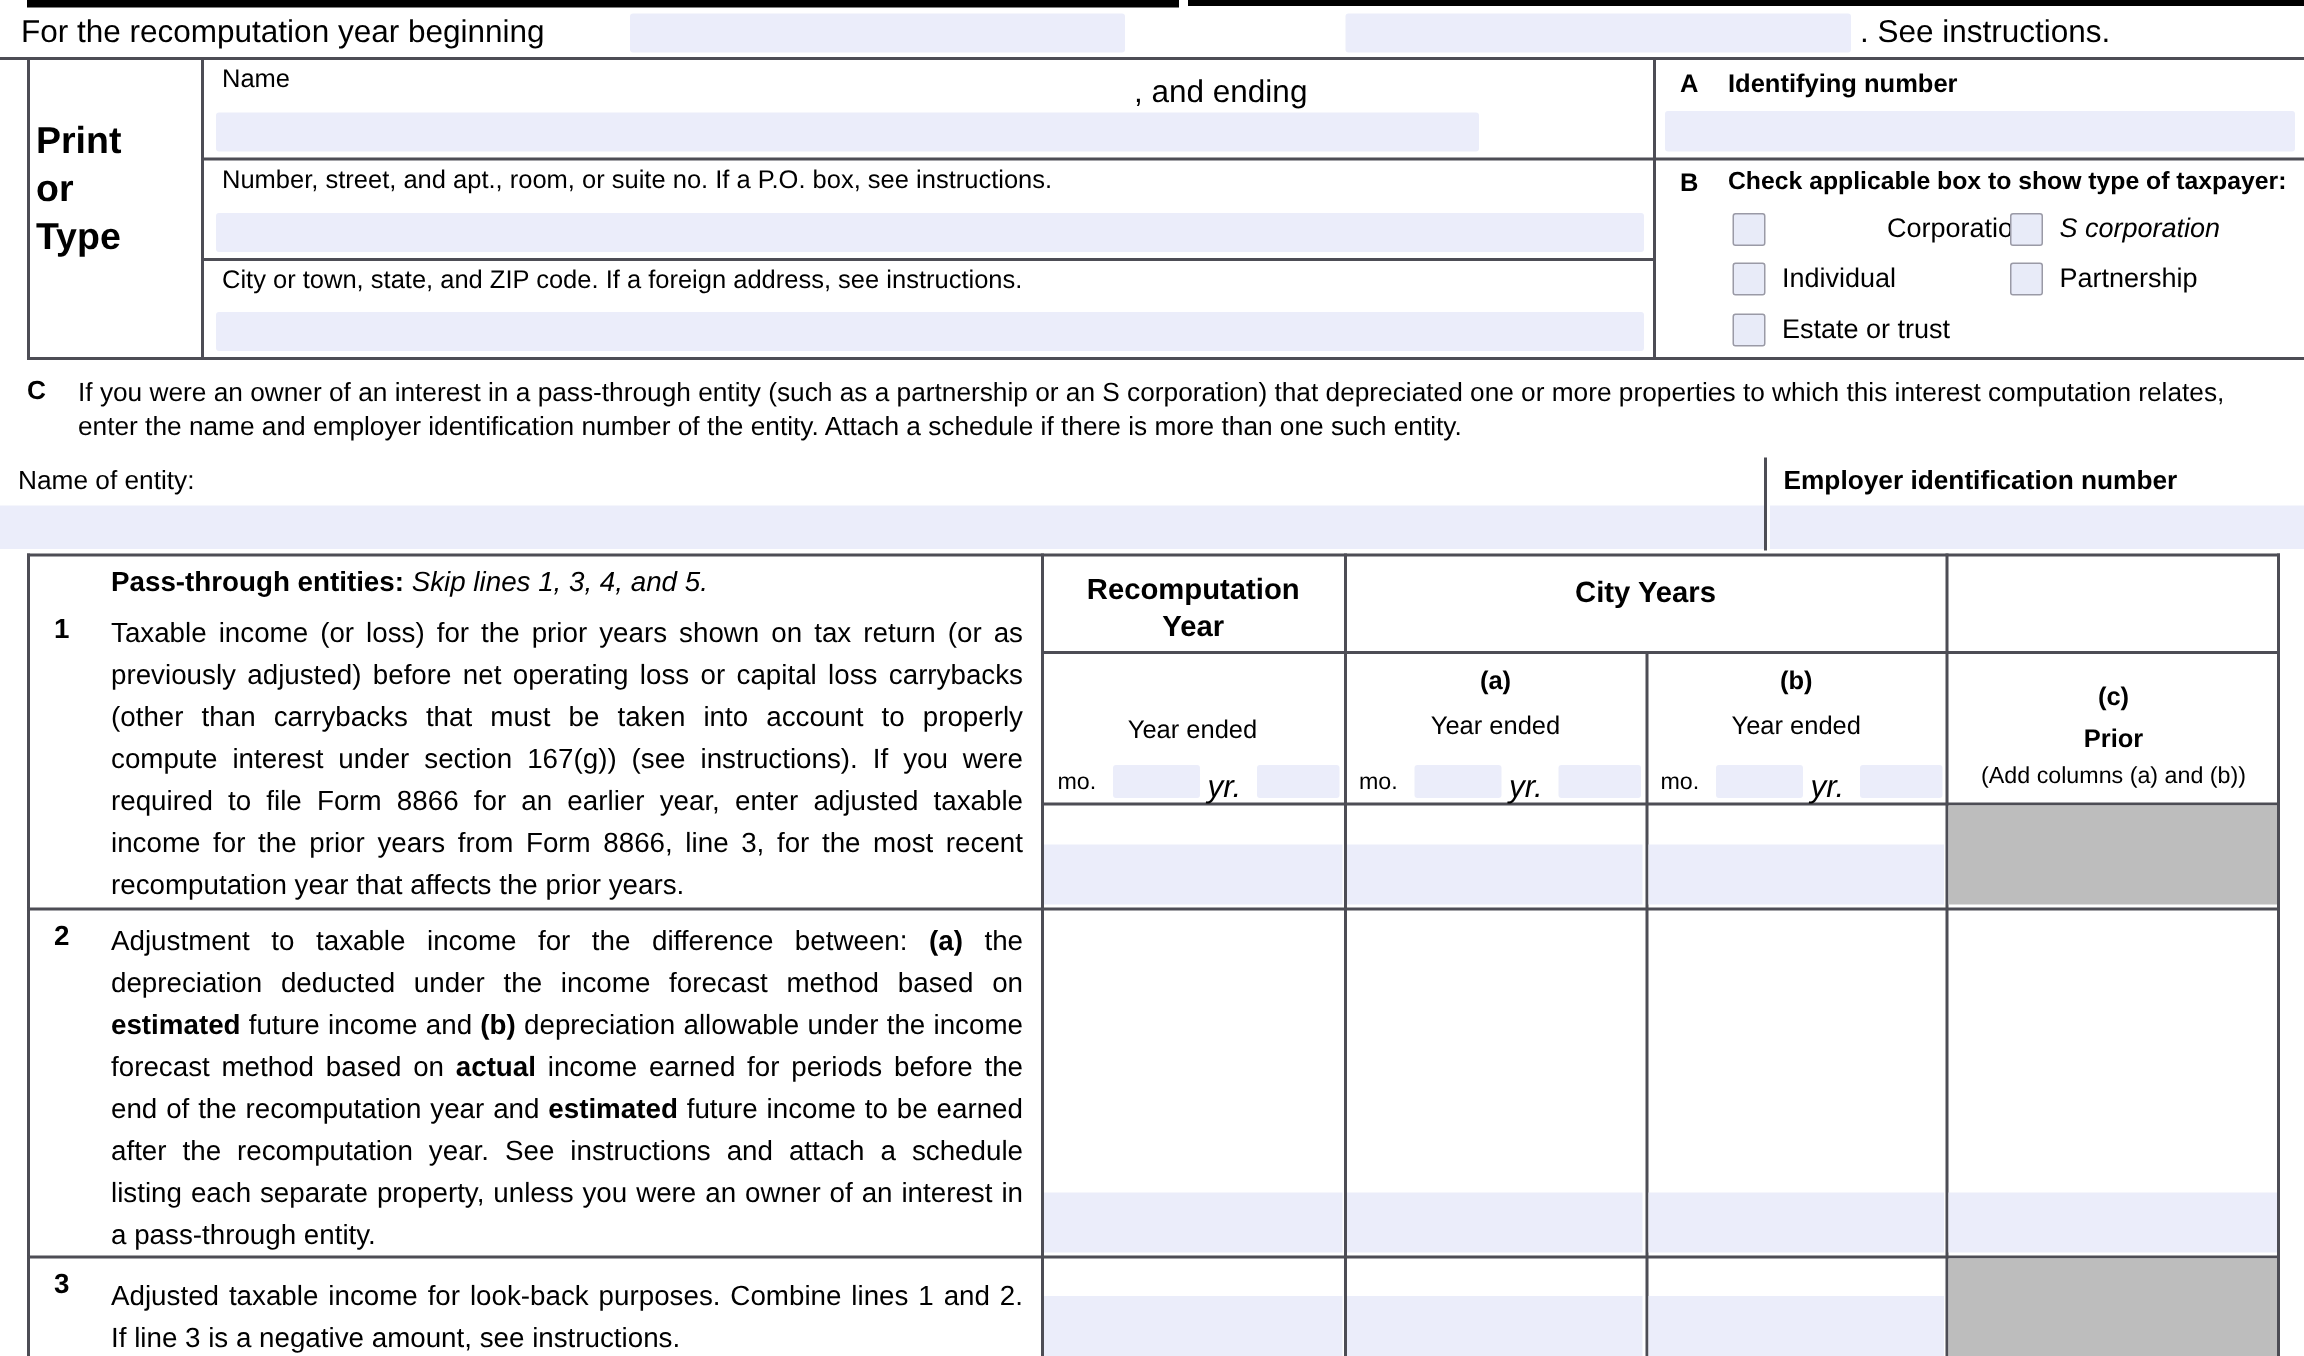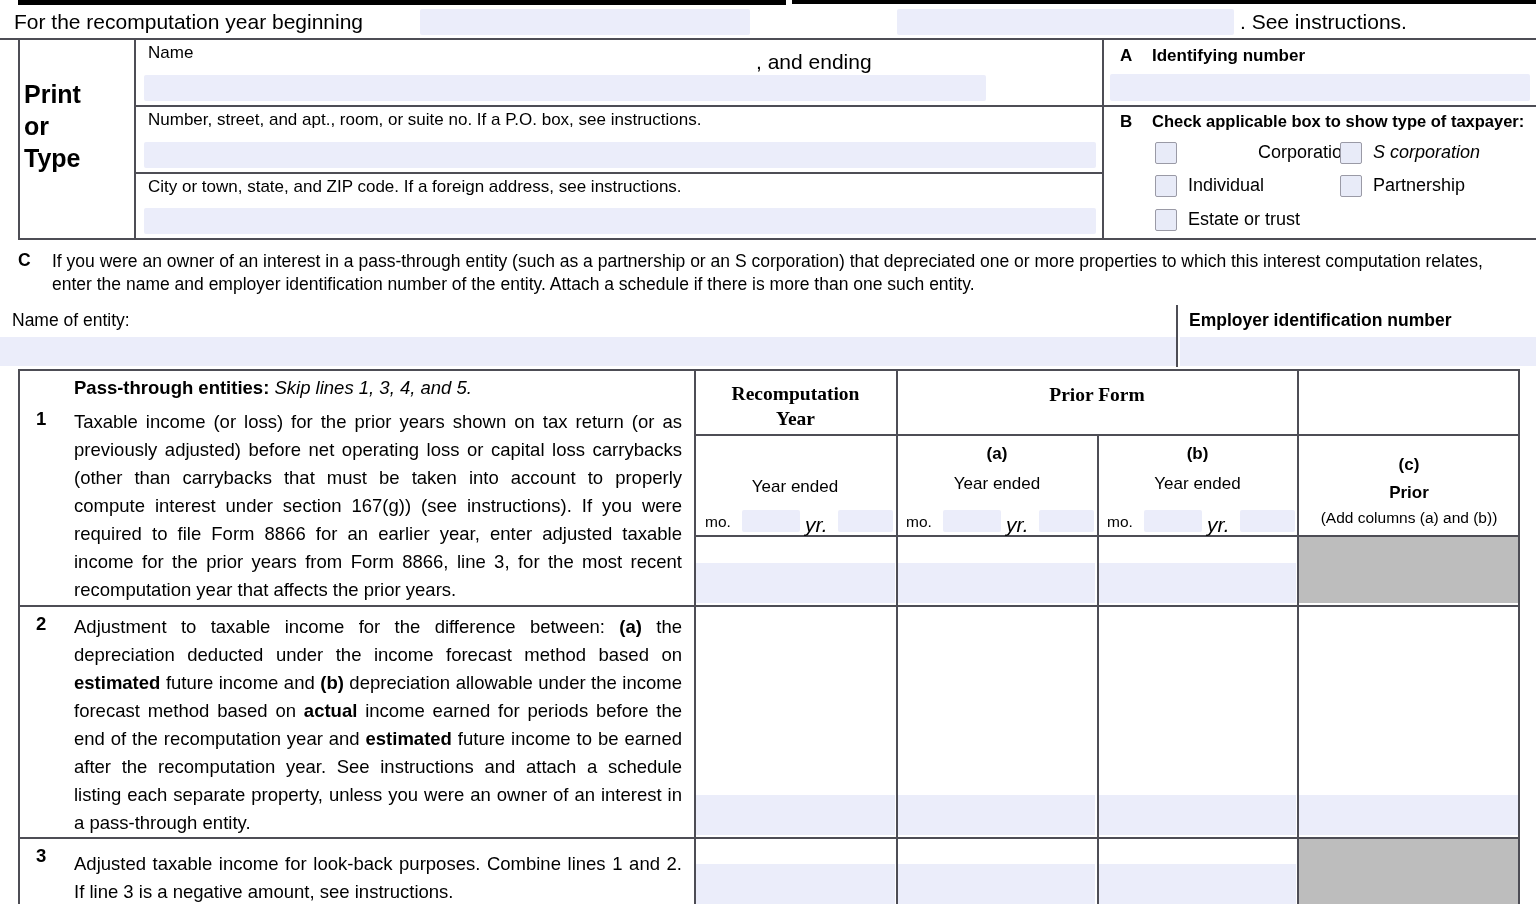--- a/index.html
+++ b/index.html
@@ -203,21 +203,20 @@
   #h-hdr1 { left: 694px; top: 434px; width: 826px; }
   #h-hdr2 { left: 694px; top: 535px; width: 826px; }
   #h-row1 { left: 18px; top: 605px; width: 1502px; }
   #h-row2 { left: 18px; top: 837px; width: 1502px; }
 
   
   .hdr-center {
     position: absolute;
     text-align: center;
     font-weight: bold;
-    font-family: Liberation Serif, serif;
   }
   #hdr-recomp {
     left: 696px; top: 381px; width: 199px;
     font-size: 19.5px; line-height: 25px;
   }
   #hdr-prior {
     left: 898px; top: 384px; width: 398px;
     font-size: 19.5px;
   }
   .sub-letter {
@@ -426,21 +425,21 @@
 
   <div class="hrule" id="h-hdr1"></div>
   <div class="hrule" id="h-hdr2"></div>
   <div class="hrule" id="h-row1"></div>
   <div class="hrule" id="h-row2"></div>
 
   <div class="hdr-center" id="hdr-recomp">
     <div>Recomputation</div>
     <div>Year</div>
   </div>
-  <div class="hdr-center" id="hdr-prior">Prior Form</div>
+  <div class="hdr-center" id="hdr-prior">City Years</div>
 
   <div class="sub-letter" id="a-letter2">(a)</div>
   <div class="sub-letter" id="b-letter2">(b)</div>
   <div class="sub-letter" id="c-letter2">(c)</div>
   <div id="c-totals">Prior</div>
   <div id="c-addcols">(Add columns (a) and (b))</div>
 
   <div class="sub-year" id="ye-0">Year ended</div>
   <div class="sub-year" id="ye-a">Year ended</div>
   <div class="sub-year" id="ye-b">Year ended</div>

